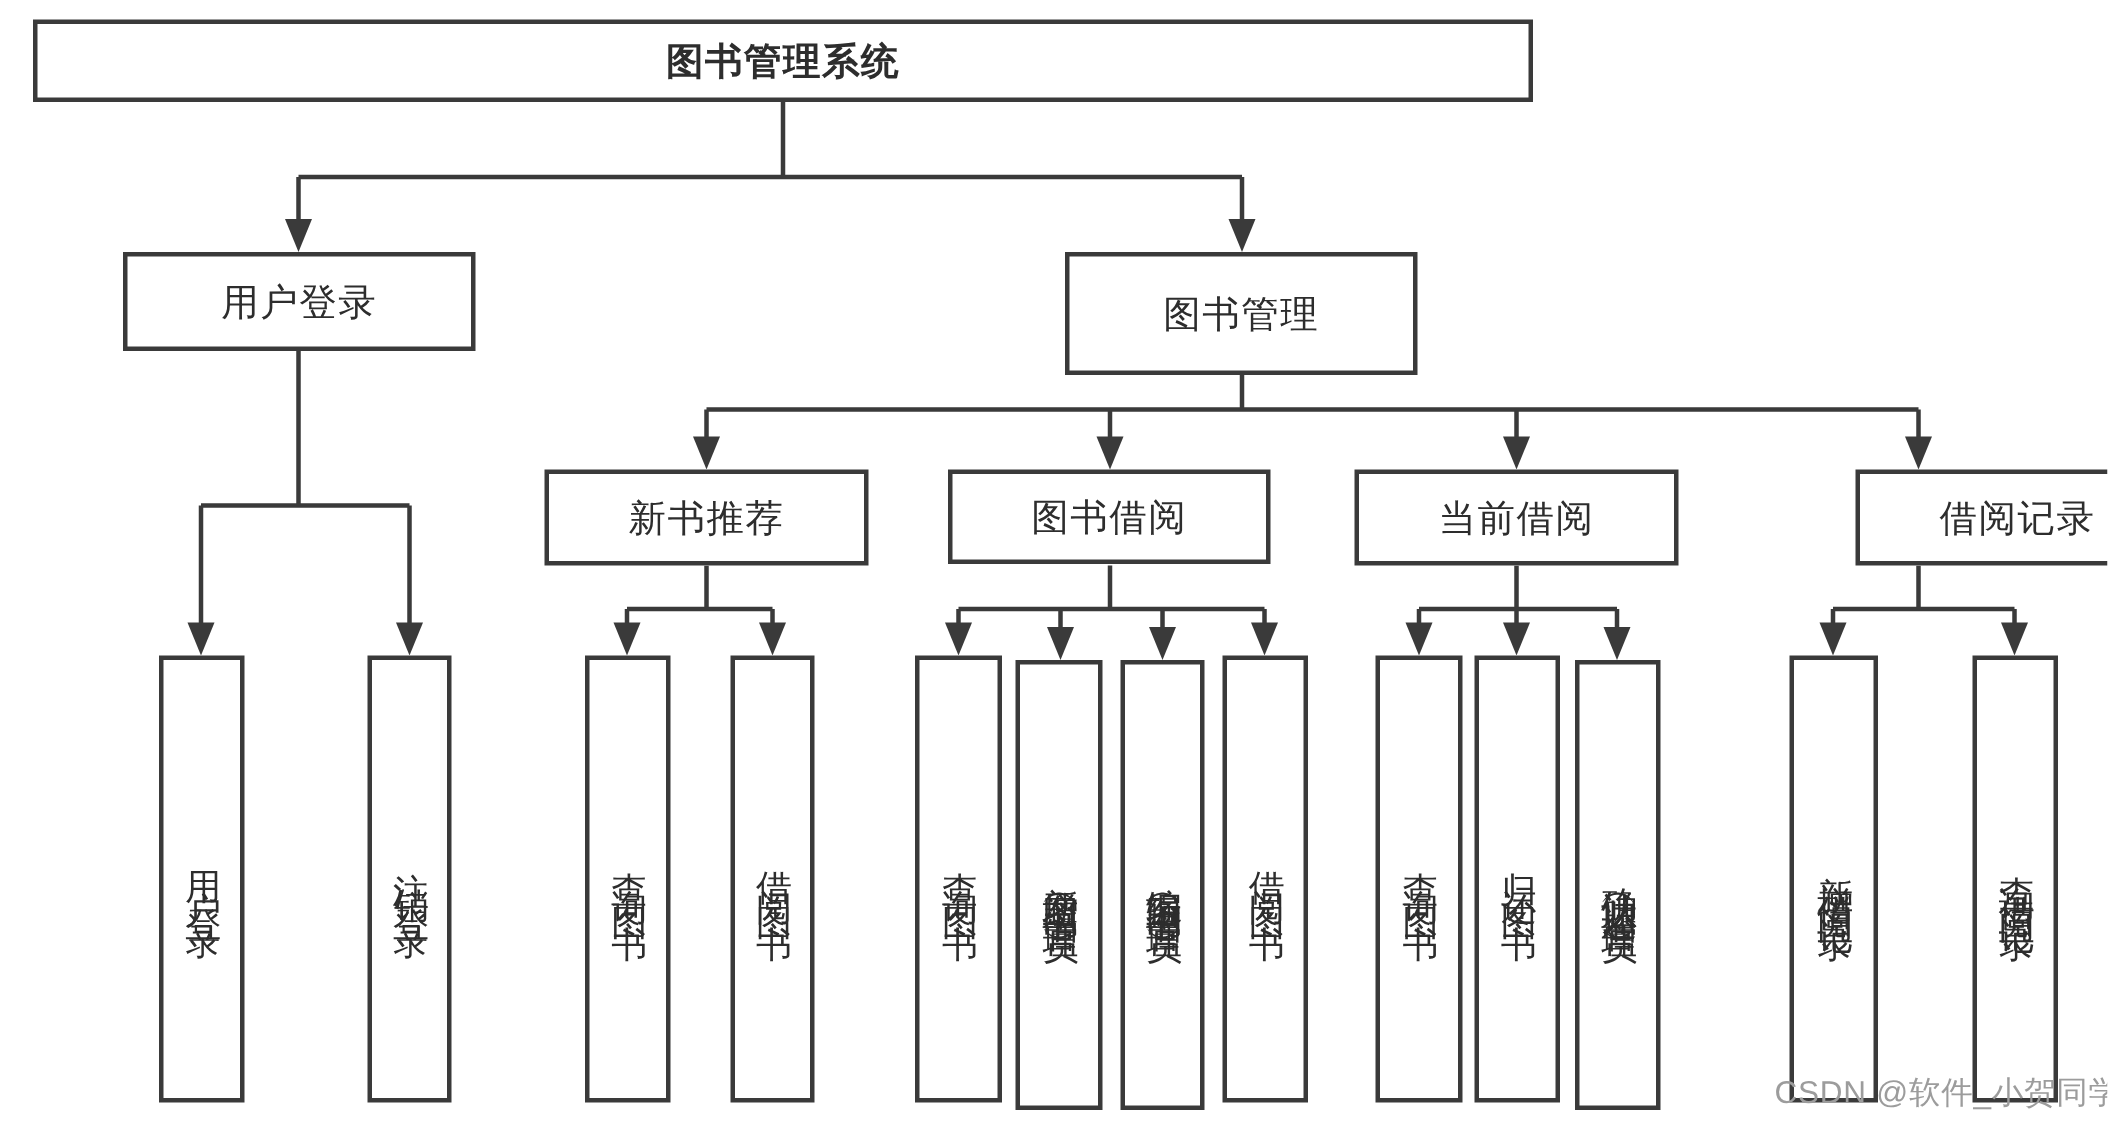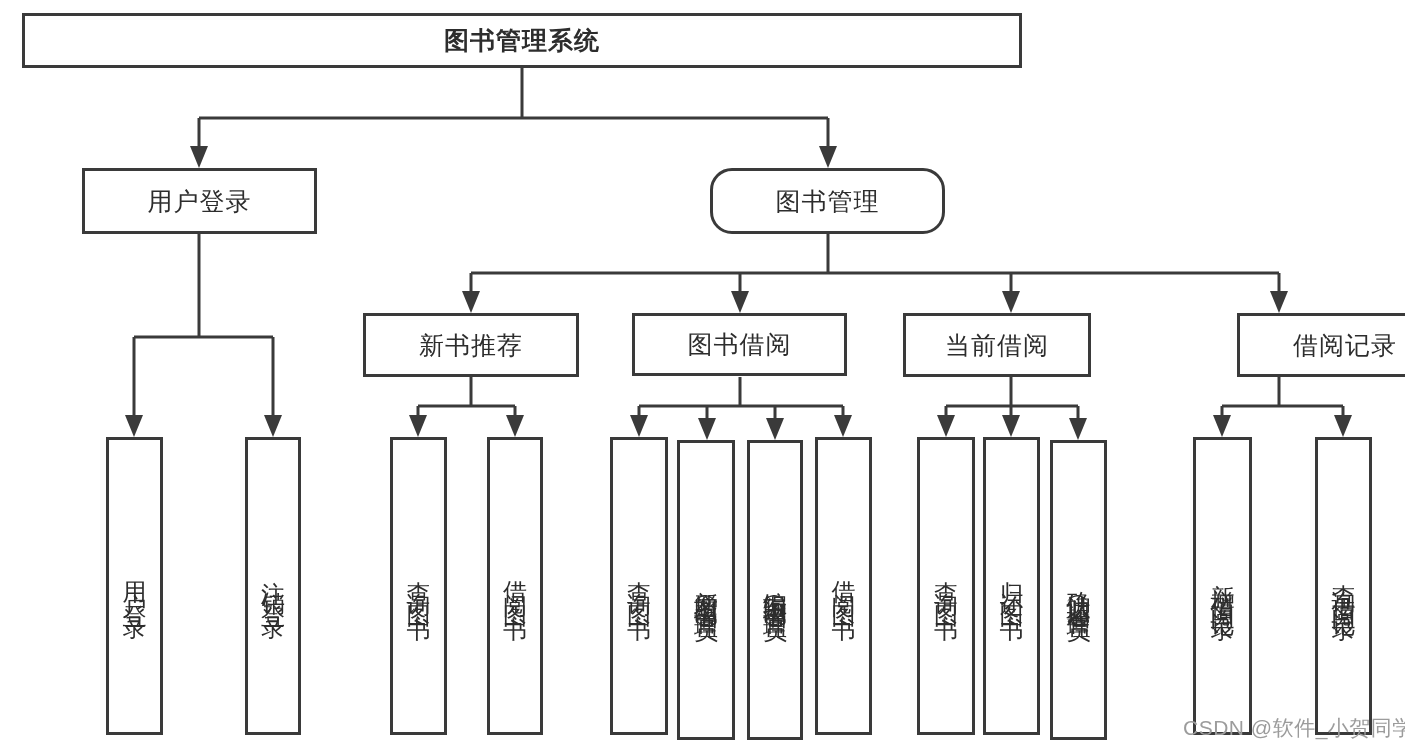--- a/index.html
+++ b/index.html
@@ -86,31 +86,31 @@
     </g>
   </svg>
 
   <div class="node hbox" style="left:22px;top:13px;width:1000px;height:55px;font-weight:bold;">
     <span>图书管理系统</span>
   </div>
 
   <div class="node hbox" style="left:82px;top:168px;width:235px;height:66px;">
     <span>用户登录</span>
   </div>
-  <div class="node hbox" style="left:710px;top:168px;width:235px;height:66px;border-radius:22px;">
+  <div class="node hbox" style="left:710px;top:168px;width:235px;height:82px;">
     <span>图书管理</span>
   </div>
 
   <div class="node hbox" style="left:363px;top:313px;width:216px;height:64px;">
     <span>新书推荐</span>
   </div>
   <div class="node hbox" style="left:632px;top:313px;width:215px;height:63px;">
     <span>图书借阅</span>
   </div>
-  <div class="node hbox" style="left:903px;top:313px;width:188px;height:64px;">
+  <div class="node hbox" style="left:903px;top:313px;width:216px;height:64px;">
     <span>当前借阅</span>
   </div>
   <div class="node hbox" style="left:1237px;top:313px;width:216px;height:64px;">
     <span>借阅记录</span>
   </div>
 
   <div class="node vbox sp4" style="left:106px;top:437px;width:57px;height:298px;">
     <span>用户登录</span>
   </div>
   <div class="node vbox sp4" style="left:245px;top:437px;width:56px;height:298px;">

